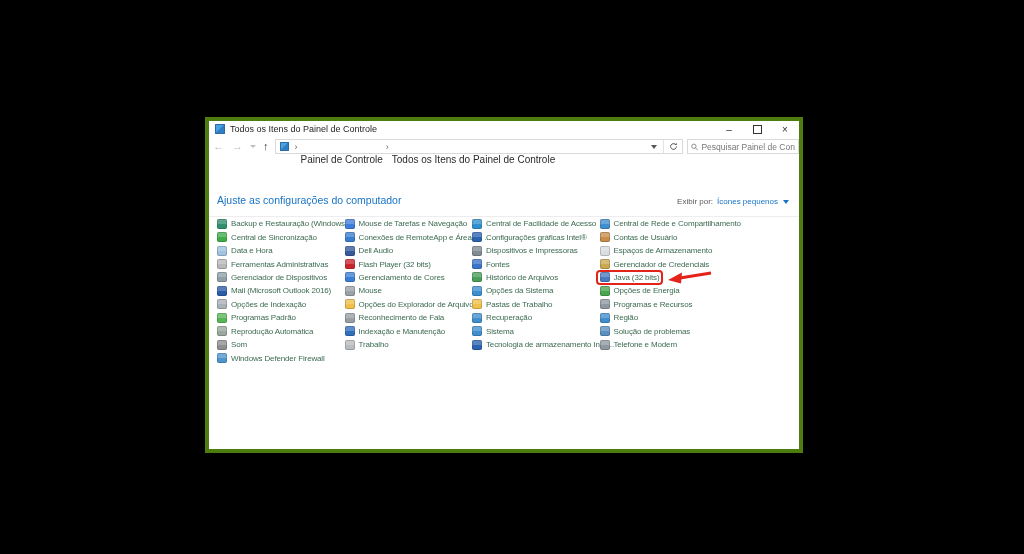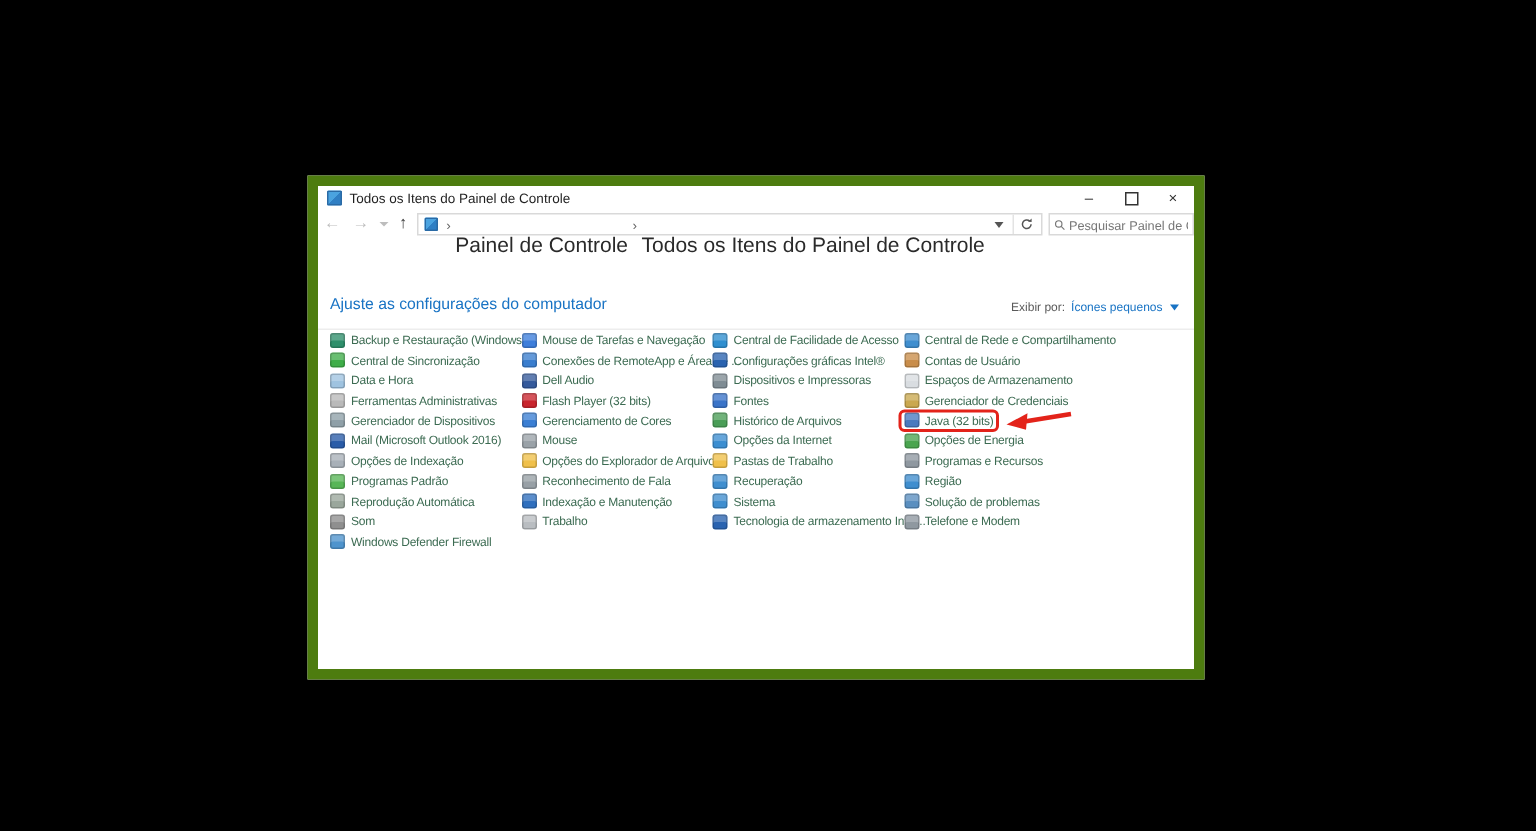--- a/index.html
+++ b/index.html
@@ -1,20 +1,20 @@
 <!DOCTYPE html>
 <html><head>
 <meta charset="utf-8">
 <style>
   html,body{margin:0;padding:0;background:#000;}
   body{width:1024px;height:554px;overflow:hidden;position:relative;
        font-family:"Liberation Sans", sans-serif;-webkit-font-smoothing:antialiased;}
 
   .window{position:absolute;left:205px;top:117px;width:598px;height:336px;
-          background:#fff;border:7px solid #4d7c0f;box-sizing:border-box;}
+          background:#fff;border:4px solid #4d7c0f;box-sizing:border-box;}
 
   
   .titlebar{height:16px;display:flex;align-items:center;background:#fff;}
   .app-icon{width:10px;height:10px;margin:0 5px 0 6px;border-radius:1px;
             background:linear-gradient(135deg,#4aa3e0 0 50%,#2f7fc4 50% 100%);
             box-shadow:inset 0 0 0 1px #2a6aa5;flex:0 0 auto;}
   .title-text{font-size:9px;color:#1f1f1f;white-space:nowrap;}
   .win-controls{margin-left:auto;display:flex;height:16px;}
   .win-btn{width:28px;height:16px;display:flex;align-items:center;justify-content:center;
            font-size:10px;color:#333;cursor:default;}
@@ -26,21 +26,21 @@
   .nav-disabled{color:#bdbdbd;}
   .nav-enabled{color:#3a3a3a;}
   .tiny-chev{width:0;height:0;border-left:3px solid transparent;border-right:3px solid transparent;
              border-top:3px solid #bdbdbd;margin:0 3px;}
   .addr-box{height:15px;box-sizing:border-box;border:1px solid #d9d9d9;background:#fff;
             display:flex;align-items:center;width:425px;margin-left:2px;}
   .addr-icon{width:9px;height:9px;margin:0 3px 0 4px;border-radius:1px;
              background:linear-gradient(135deg,#4aa3e0 0 50%,#2f7fc4 50% 100%);
              box-shadow:inset 0 0 0 1px #2a6aa5;flex:0 0 auto;}
   .crumb-sep{font-size:9px;color:#666;padding:0 3px;}
-  .crumb{font-size:14px;color:#2a2a2a;white-space:nowrap;margin-top:26px;}
+  .crumb{font-size:10px;color:#2a2a2a;white-space:nowrap;margin-top:26px;}
   .addr-spacer{flex:1;}
   .addr-chev{width:0;height:0;border-left:3px solid transparent;border-right:3px solid transparent;
              border-top:4px solid #555;margin:0 6px;}
   .addr-vsep{width:1px;height:13px;background:#e3e3e3;}
   .refresh-btn{width:18px;height:13px;display:flex;align-items:center;justify-content:center;}
   .search-box{height:15px;box-sizing:border-box;border:1px solid #d9d9d9;background:#fff;
               display:flex;align-items:center;width:116px;margin-left:4px;padding:0 3px;}
   .search-box input{border:0;outline:0;font-size:8.5px;color:#2a2a2a;width:100%;
                     font-family:"Liberation Sans",sans-serif;padding:0;margin-left:3px;background:transparent;}
   .search-box input::placeholder{color:#767676;opacity:1;}
@@ -240,21 +240,21 @@
         <div class="cp-item">
           <span class="cp-ico" style="background: rgb(58, 116, 201);"></span>
           <span class="cp-lbl">Fontes</span>
         </div>
         <div class="cp-item">
           <span class="cp-ico" style="background: rgb(74, 158, 87);"></span>
           <span class="cp-lbl">Histórico de Arquivos</span>
         </div>
         <div class="cp-item">
           <span class="cp-ico" style="background: rgb(59, 142, 209);"></span>
-          <span class="cp-lbl">Opções da Internet</span>
+          <span class="cp-lbl">Opções da Sistema</span>
         </div>
         <div class="cp-item">
           <span class="cp-ico" style="background: rgb(240, 192, 74);"></span>
           <span class="cp-lbl">Pastas de Trabalho</span>
         </div>
         <div class="cp-item">
           <span class="cp-ico" style="background: rgb(63, 142, 207);"></span>
           <span class="cp-lbl">Recuperação</span>
         </div>
         <div class="cp-item">

